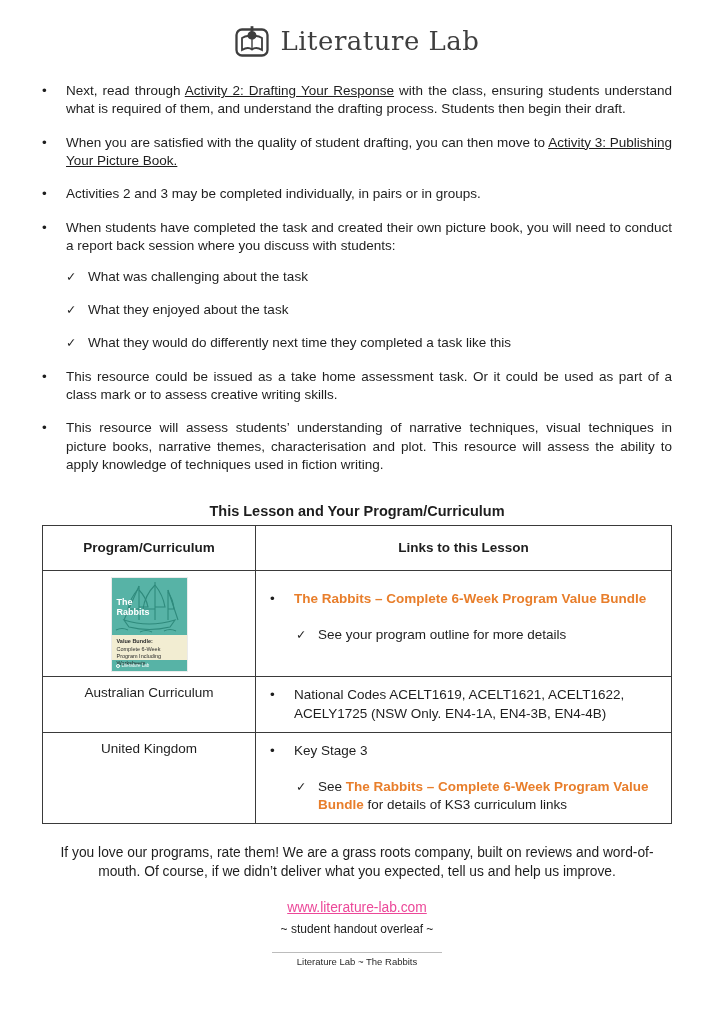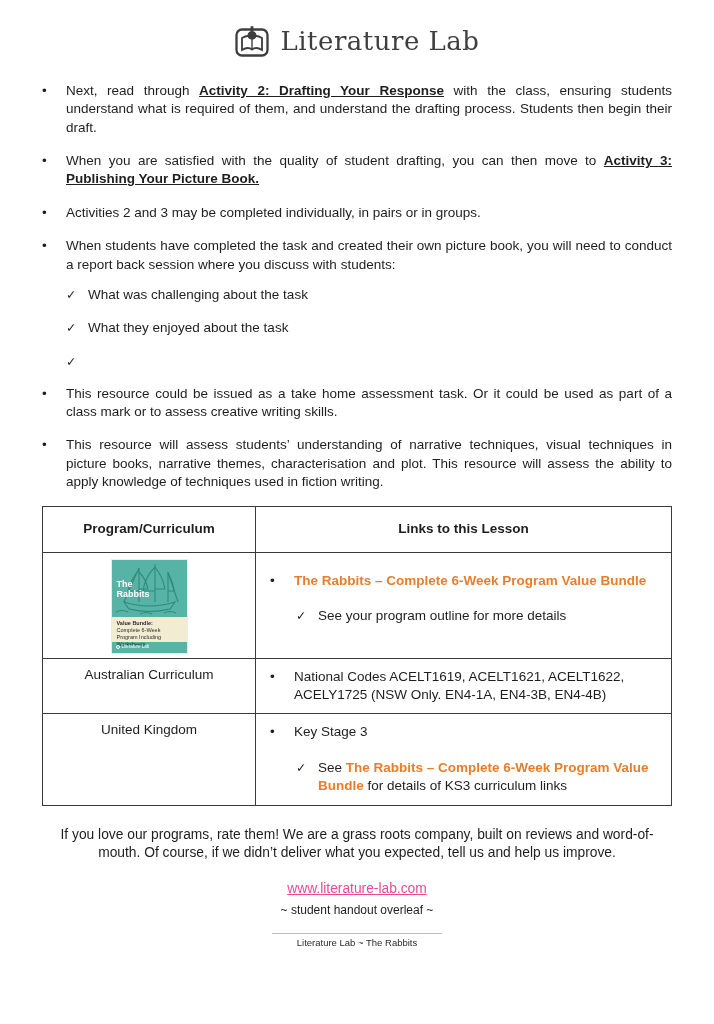--- a/index.html
+++ b/index.html
@@ -23,21 +23,21 @@
   .copyright { font-size:8px; color:#4a4a4a; margin-top:2px; }
 
   
   .bullets { margin-top:22px; }
   .li { display:flex; margin-bottom:15px; }
   .li .b { flex:0 0 24px; color:#1e1e1e; }
   .li .t { flex:1; text-align:justify; }
   .li.single .t { text-align:left; }
   .check-li { display:flex; margin:0 0 15px 24px; }
   .check-li .b { flex:0 0 22px; font-family:"DejaVu Sans", sans-serif; font-size:12.5px; }
-  .strong-ul { font-weight:bold; text-decoration:underline;margin-top:44px; }
+  .strong-ul { font-weight:normal; text-decoration:underline;margin-top:44px; }
 
   .section-heading { text-align:center; font-size:14.5px; font-weight:bold; margin:26px 0 17px; }
 
   
   .table-caption { text-align:center; font-size:14.5px; font-weight:bold; margin:28px 0 3px; }
   table.curr { width:630px; border-collapse:collapse; table-layout:fixed; }
   .curr th, .curr td { border:1.4px solid #3a3a3a; vertical-align:top; }
   .curr th { font-weight:bold; font-size:13.5px; text-align:center; padding:13px 6px; }
   .curr col.c1 { width:213px; }
   .curr td.program-cell { text-align:center; padding-top:7px; font-size:13.5px; }
@@ -117,35 +117,37 @@
     <div class="check-li">
       <span class="b">✓</span>
       <span class="t">What was challenging about the task</span>
     </div>
     <div class="check-li">
       <span class="b">✓</span>
       <span class="t">What they enjoyed about the task</span>
     </div>
     <div class="check-li">
       <span class="b">✓</span>
+      <span class="t">What they would do differently next time they completed a task like this</span>
     </div>
   </div>
 
 
   <div class="bullets" style="margin-top:0;">
     <div class="li">
       <span class="b">•</span>
       <span class="t">This resource could be issued as a take home assessment task. Or it could be used as part of a class mark or to assess creative writing skills.</span>
     </div>
     <div class="li">
       <span class="b">•</span>
       <span class="t">This resource will assess students’ understanding of narrative techniques, visual techniques in picture books, narrative themes, characterisation and plot. This resource will assess the ability to apply knowledge of techniques used in fiction writing.</span>
     </div>
   </div>
 
+  <div class="table-caption">This Lesson and Your Program/Curriculum</div>
 
   <table class="curr">
     <colgroup>
         <col class="c1">
         <col>
       </colgroup>
     <tbody>
         <tr>
       <th>Program/Curriculum</th>
       <th>Links to this Lesson</th>

